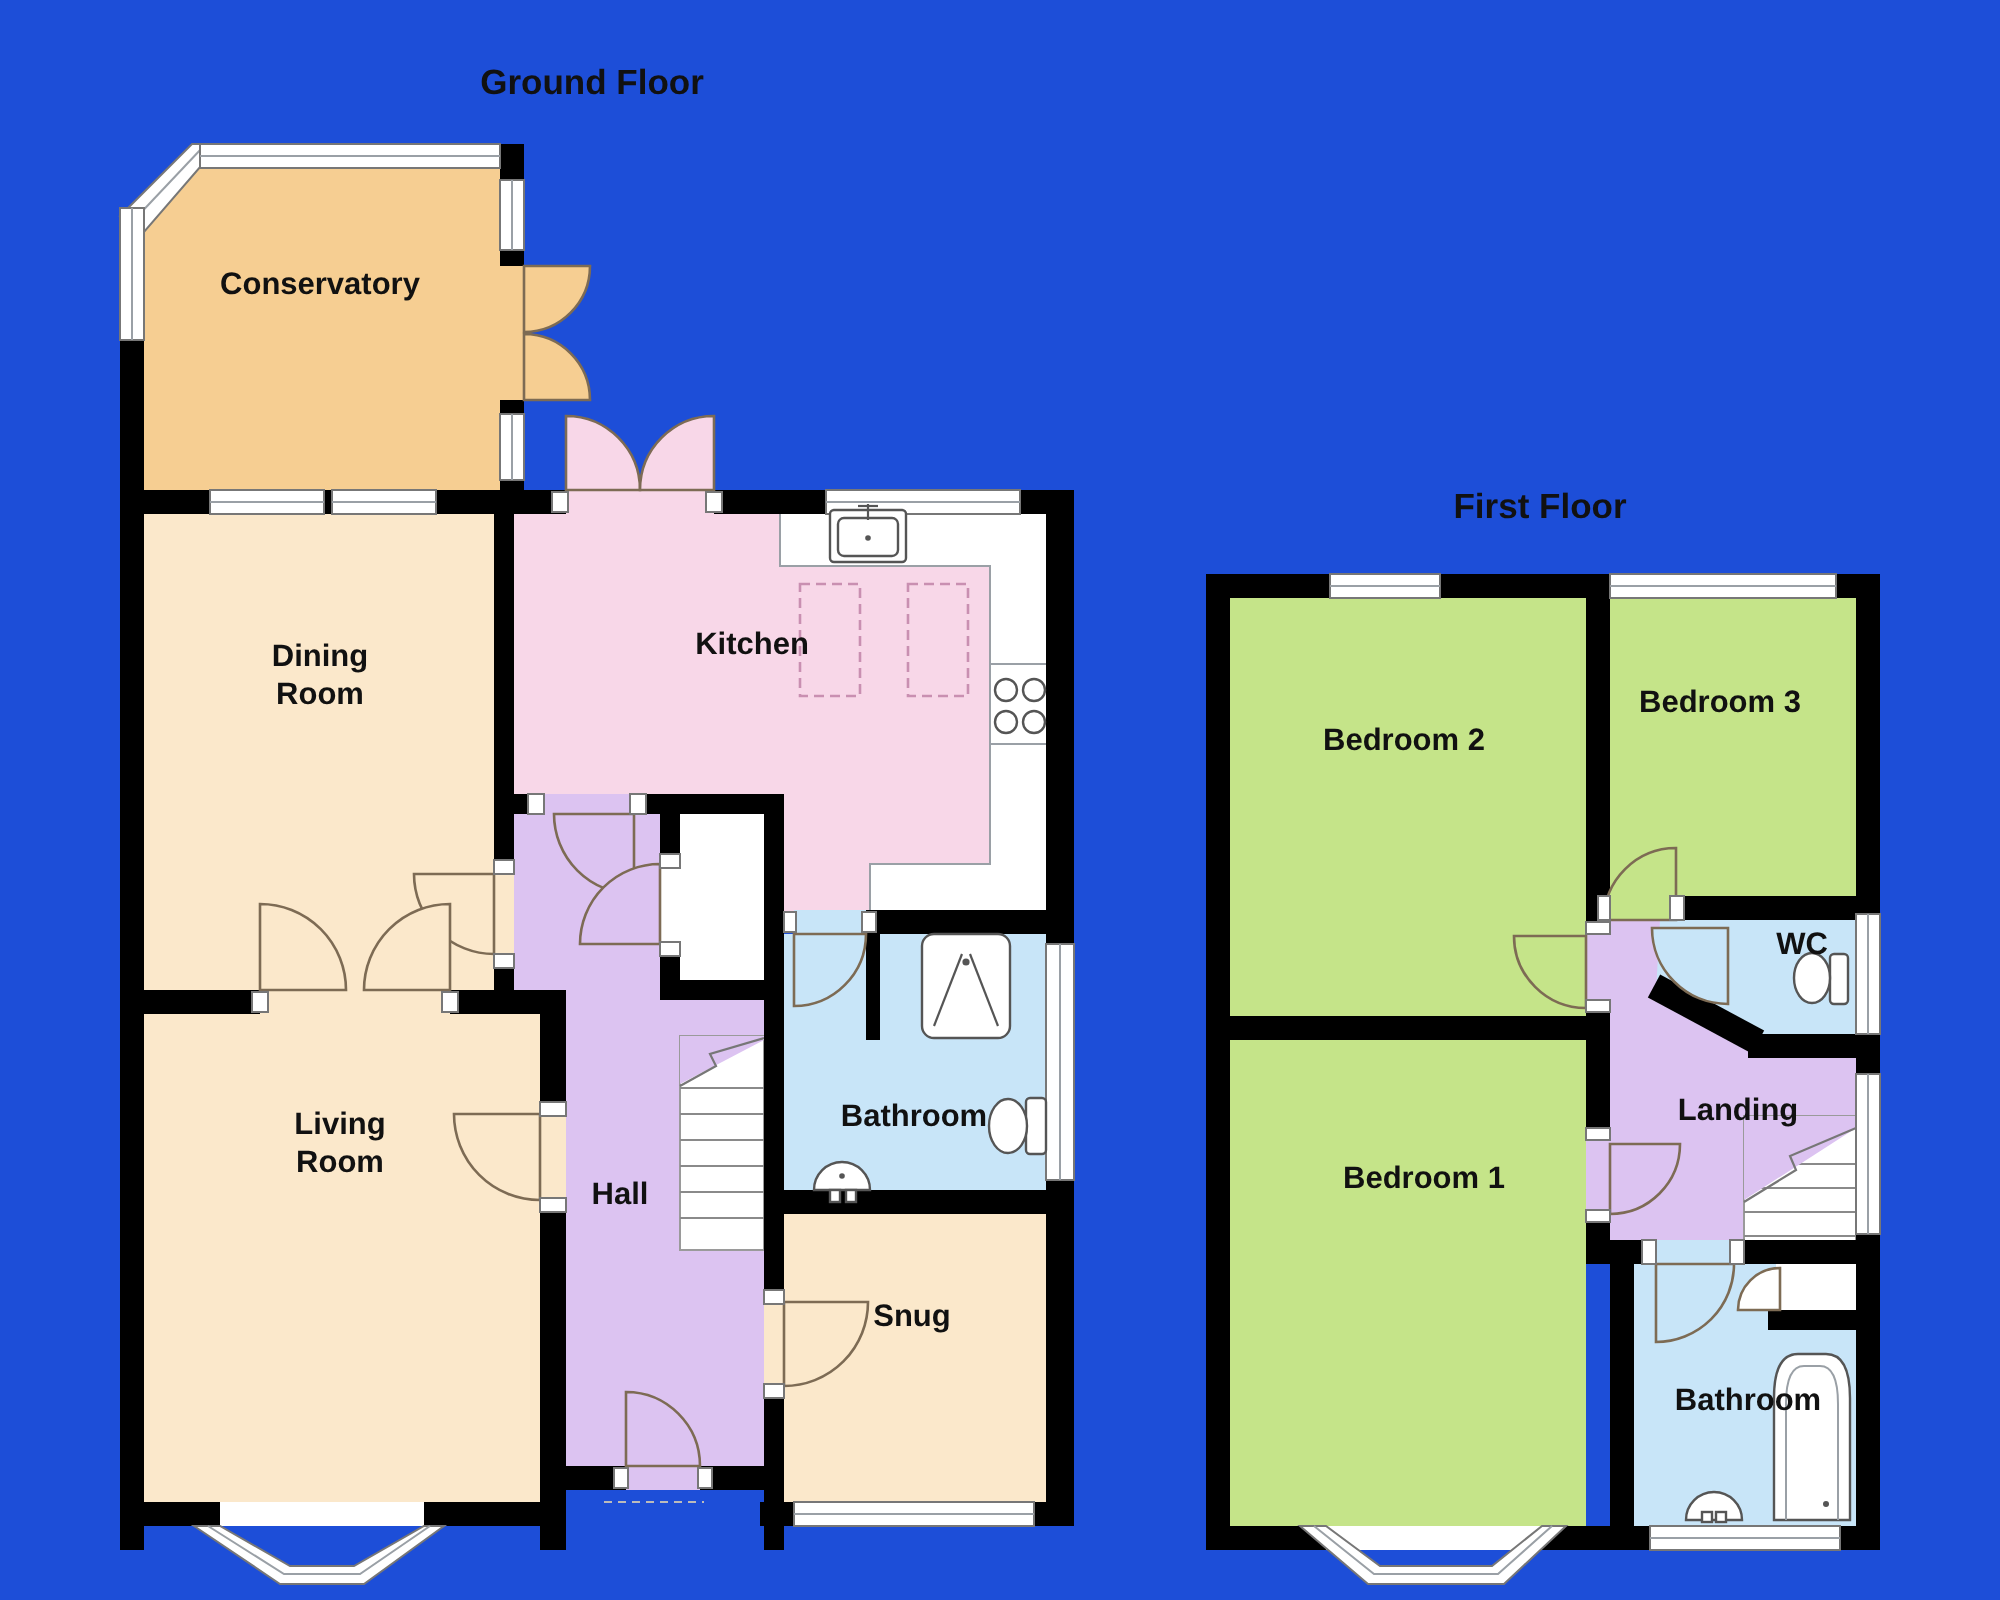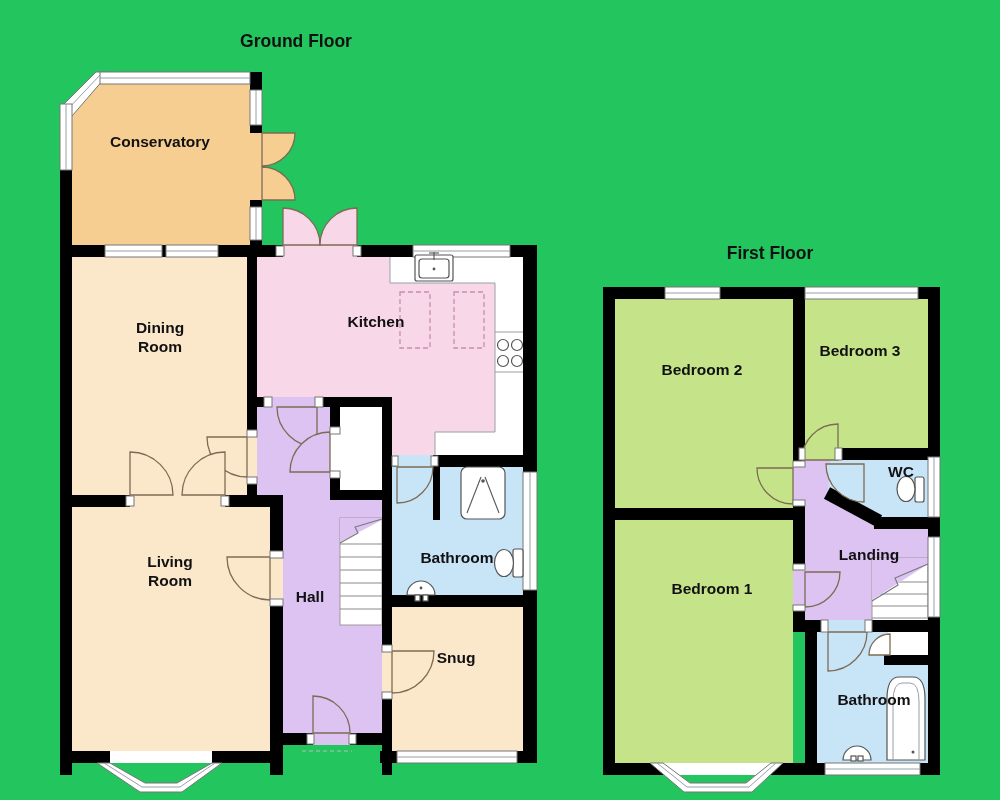--- a/index.html
+++ b/index.html
@@ -1,16 +1,16 @@
 <!DOCTYPE html>
 <html><head>
 <meta charset="utf-8">
 <style>
   html,body{margin:0;padding:0;background:#ffffff;}
-  #stage{position:relative;width:1000px;height:800px;background:#22c55e;overflow:hidden;}
+  #stage{position:relative;width:1000px;height:800px;background:#1d4ed8;overflow:hidden;}
   svg{display:block;}
   .wall{fill:#000000;}
   .f-cons{fill:#f6ce92;}
   .f-cream{fill:#fbe8cb;}
   .f-pink{fill:#f8d7e8;}
   .f-purple{fill:#dcc3f1;}
   .f-blue{fill:#c8e5f8;}
   .f-green{fill:#c5e489;}
   .f-white{fill:#ffffff;}
   .door{stroke:#7d6b54;stroke-width:1.3;}

